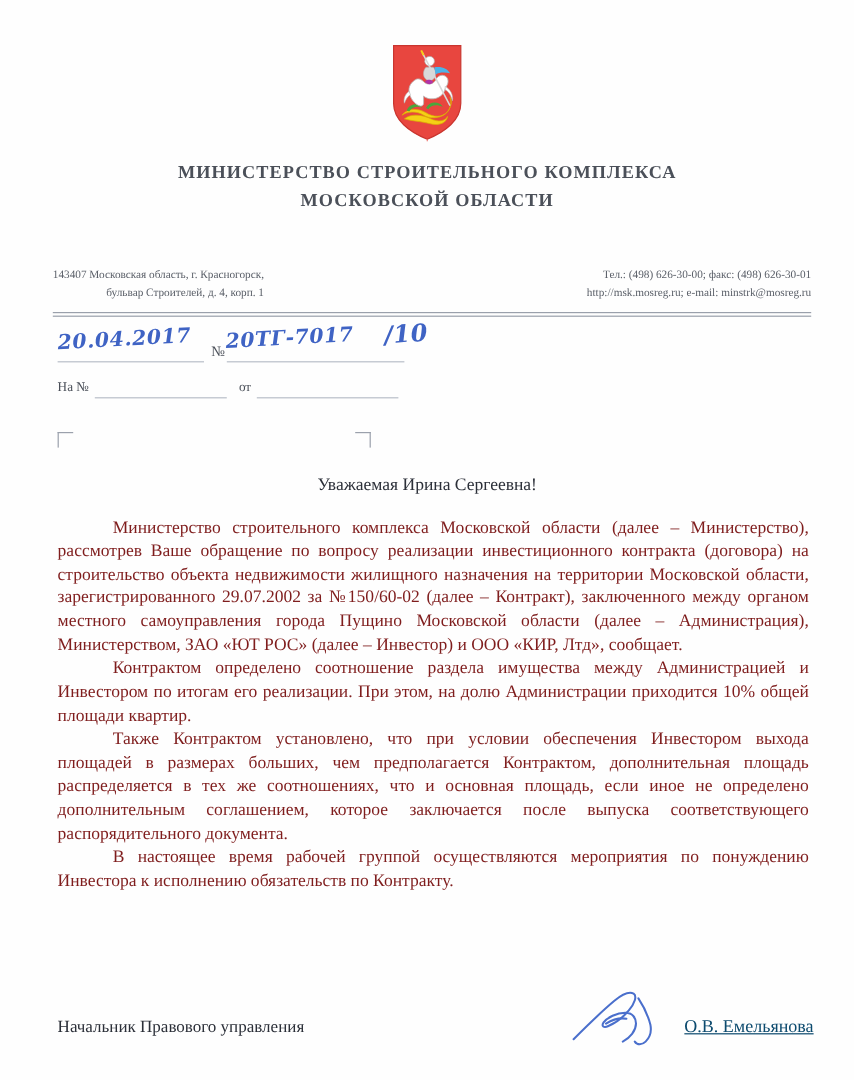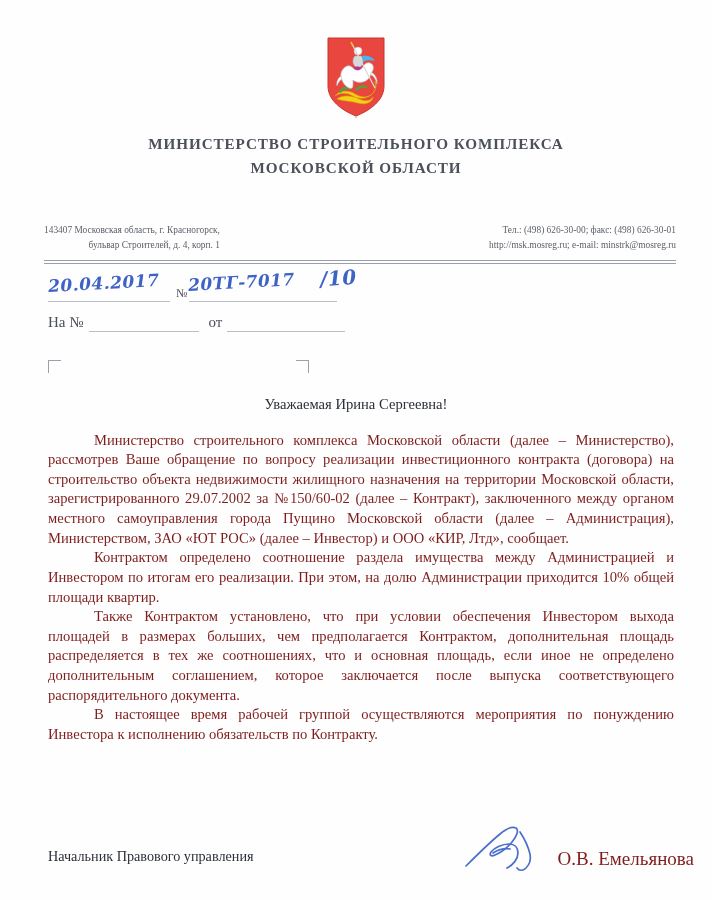--- a/index.html
+++ b/index.html
@@ -119,21 +119,21 @@
     left: 272px;
     top: -10px;
     font-size: 20px;
     transform: rotate(-4deg);
   }
 
   .reg-row2 {
     margin-top: 12px;
     display: flex;
     align-items: center;
-    font-size: 15px;
+    font-size: 11px;
     color: #4a4f58;
   }
   .reg-row2 .lbl { margin-right: 5px; }
   .reg-row2 .ot { margin: 0 5px 0 10px; }
   .w-na  { width: 110px; }
   .w-ot  { width: 118px; }
 
   
   .addressee-zone {
     position: relative;
@@ -176,21 +176,21 @@
   }
   .body-text p {
     margin: 0;
     text-indent: 46px;
   }
 
   
   .sign-block {
     position: absolute;
     left: 48px;
-    right: 18px;
+    right: 34px;
     top: 838px;
     display: flex;
     align-items: flex-start;
     justify-content: space-between;
   }
   .sign-title {
     font-size: 14.2px;
     color: #2b2f38;
     white-space: nowrap;
     padding-top: 10px;
@@ -201,24 +201,25 @@
     align-items: flex-start;
   }
   .signature-svg {
     position: absolute;
     left: -96px;
     top: -16px;
     width: 104px;
     height: 54px;
   }
   .sign-name {
-    font-size: 19px;
-    color: #7f1d1d;
+    font-size: 15px;
+    color: #0c4a6e;
     white-space: nowrap;
     padding-top: 10px;
+    text-decoration: underline;
   }
 </style>
 </head>
 <body>
 
 <div class="page">
 
   <div class="emblem-wrap">
     <svg class="emblem" viewBox="0 0 62 82">
       <path d="M3 2 H59 V50 C59 64 46 74 31 80 C16 74 3 64 3 50 Z" fill="#e8463f" stroke="#c9352f" stroke-width="1"></path>

